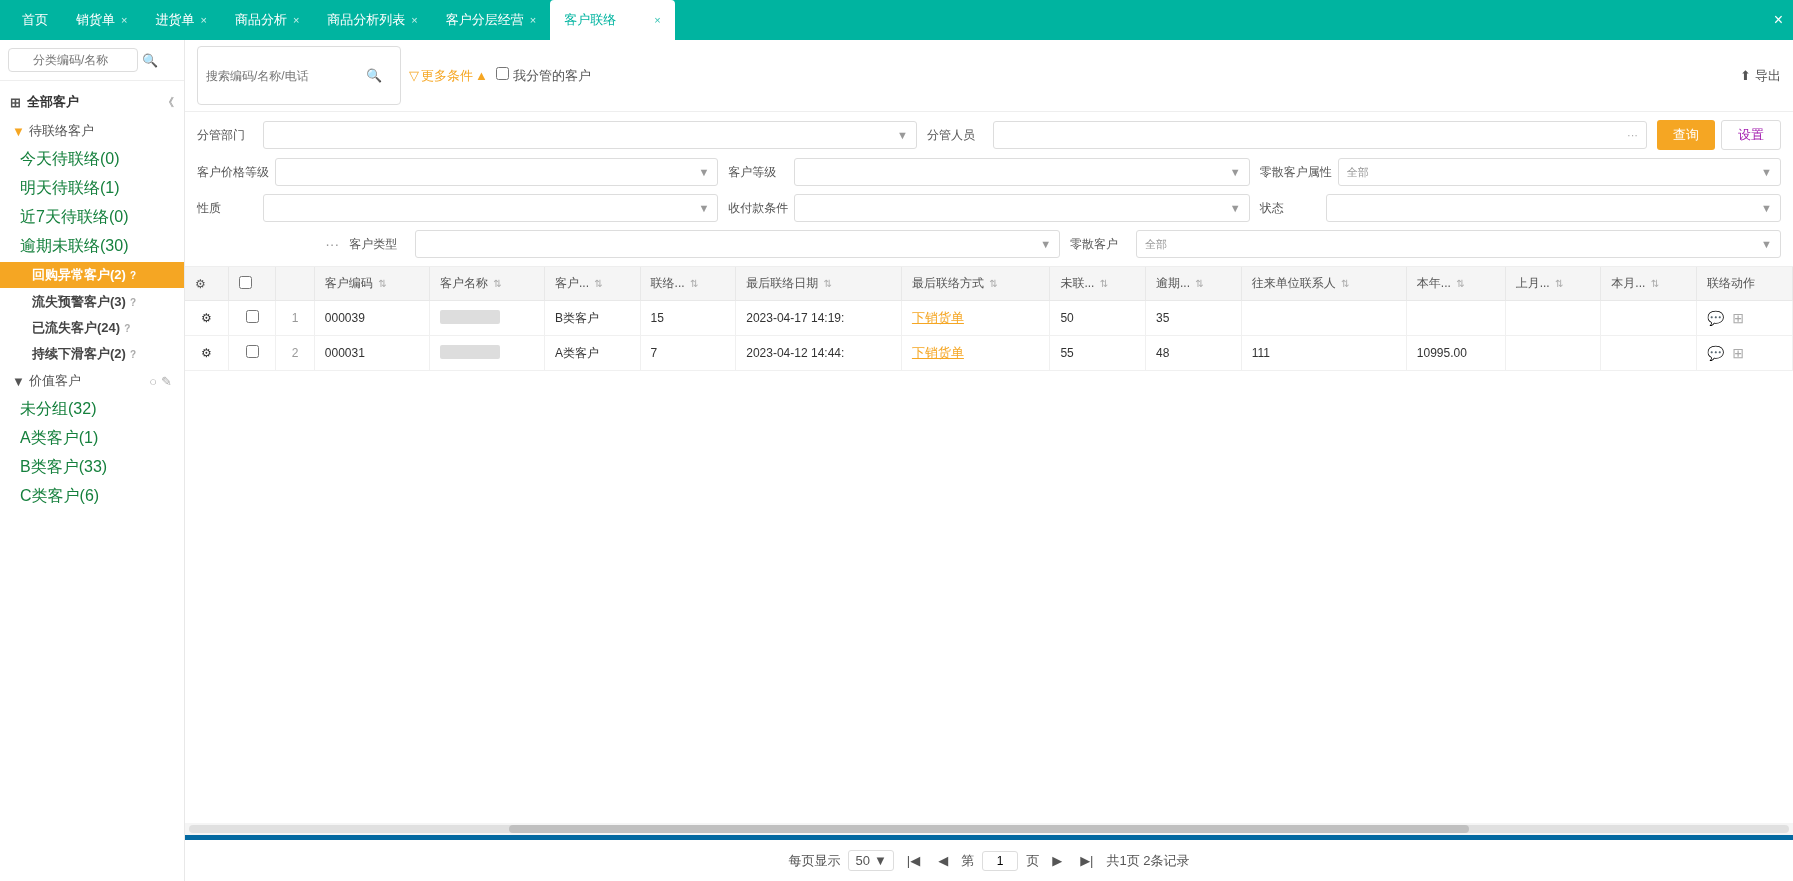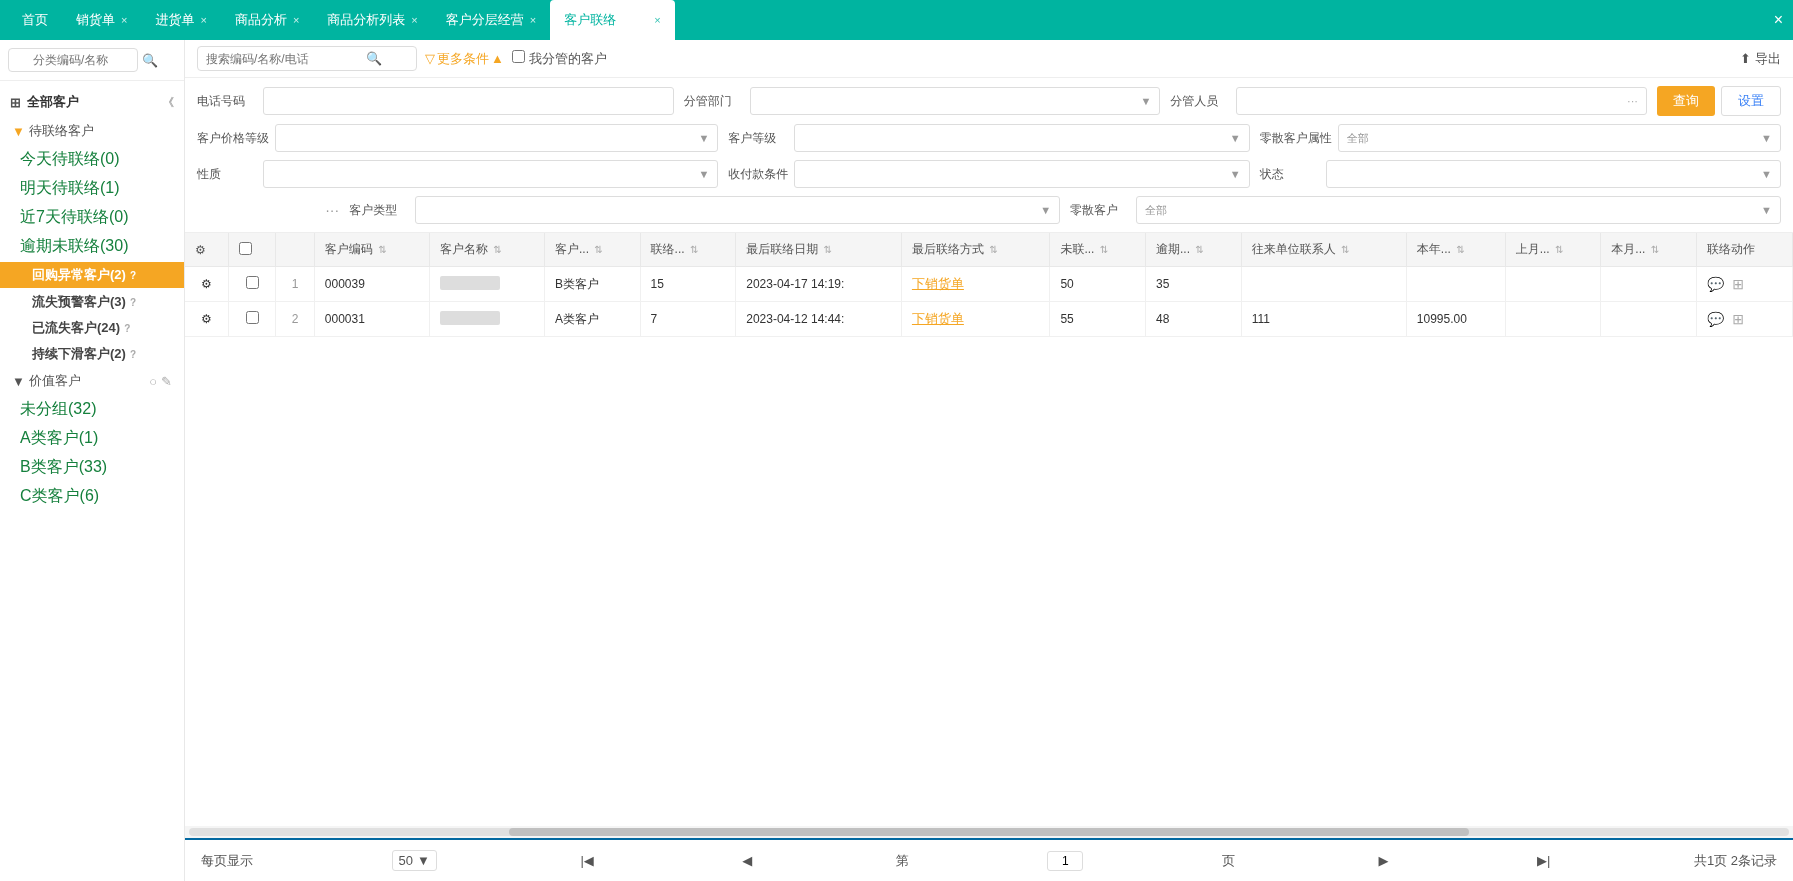--- a/index.html
+++ b/index.html
@@ -59,21 +59,21 @@
       flex: 1; display: flex; flex-direction: column; overflow: hidden; background: #f5f5f5;
     }
 
     
     .filter-bar {
       background: white; padding: 6px 12px; border-bottom: 1px solid #eee;
       display: flex; align-items: center; gap: 8px;
     }
     .search-input-wrap {
       display: flex; align-items: center; border: 1px solid #ddd; border-radius: 4px;
-      padding: 4px 8px; width: 220px;
+      padding: 21px 8px; width: 204px;
     }
     .search-input-wrap input { border: none; outline: none; font-size: 12px; width: 160px; }
     .search-input-wrap .si { color: #aaa; }
     .more-conditions {
       display: flex; align-items: center; color: #f5a623; cursor: pointer; font-size: 12px; gap: 2px;
     }
     .my-customers { display: flex; align-items: flex-start; gap: 4px; font-size: 12px; color: #555; cursor: pointer; }
     .export-btn {
       margin-left: auto; display: flex; align-items: center; gap: 4px;
       color: #555; cursor: pointer; font-size: 12px;
@@ -98,21 +98,21 @@
       font-size: 12px; flex: 1; height: 28px; display: flex; align-items: center;
       justify-content: space-between; cursor: pointer; background: white;
     }
     .filter-select span { color: #999; font-size: 11px; }
     .filter-btn-group { display: flex; gap: 6px; }
     .btn-query {
       background: #f5a623; color: white; border: none; border-radius: 3px;
       padding: 5px 16px; cursor: pointer; font-size: 13px;
     }
     .btn-settings {
-      background: white; color: #3b82f6; border: 1px solid #ddd; border-radius: 3px;
+      background: white; color: #a21caf; border: 1px solid #ddd; border-radius: 3px;
       padding: 5px 16px; cursor: pointer; font-size: 13px;
     }
     .filter-dots { color: #999; cursor: pointer; font-size: 14px; margin-left: auto; }
 
     
     .table-wrap { flex: 1; overflow: auto; background: white; margin: 0; }
     table { width: 100%; border-collapse: collapse; }
     thead tr { background: #f5f5f5; }
     th {
       padding: 8px 10px; text-align: left; font-size: 12px; color: #555;
@@ -136,22 +136,22 @@
     .tooltip-bar {
       background: white; border: 1px solid #e8e8e8; border-radius: 4px;
       padding: 8px 14px; font-size: 12px; color: #555;
       position: absolute; top: 226px; left: 10px; z-index: 100;
       box-shadow: 0 2px 8px rgba(0,0,0,0.1); max-width: 320px;
     }
     .tooltip-bar .dots { color: #f5a623; margin-left: 6px; }
 
     
     .pagination {
-      display: flex; align-items: center; justify-content: space-between;
-      padding: 10px 16px; background: white; border-top: 2px solid #0369a1;
+      display: flex; align-items: center; justify-content: center;
+      padding: 10px 16px; background: white; border-top: 5px solid #0369a1;
       gap: 8px; font-size: 12px; color: #555;
     }
     .page-size-select {
       border: 1px solid #ddd; border-radius: 3px; padding: 2px 6px;
       font-size: 12px; display: flex; align-items: center; gap: 4px; cursor: pointer;
     }
     .page-nav { cursor: pointer; color: #555; padding: 2px 5px; }
     .page-input {
       border: 1px solid #ddd; border-radius: 3px; padding: 2px 6px;
       width: 36px; text-align: center; font-size: 12px;
@@ -300,24 +300,20 @@
       </div>
       <div class="export-btn">
         <span>⬆</span>
         <span>导出</span>
       </div>
     </div>
 
     <div class="advanced-filter">
 
       <div class="filter-row">
-        <div class="filter-field">
-          <span class="filter-label">电话号码</span>
-          <input class="filter-input" type="text" style="">
-        </div>
         <div class="filter-field">
           <span class="filter-label">分管部门</span>
           <div class="filter-select">
             <span></span>
               <span>▼</span>
           </div>
         </div>
         <div class="filter-field">
           <span class="filter-label">分管人员</span>
           <div class="filter-select" style="flex:1;">

